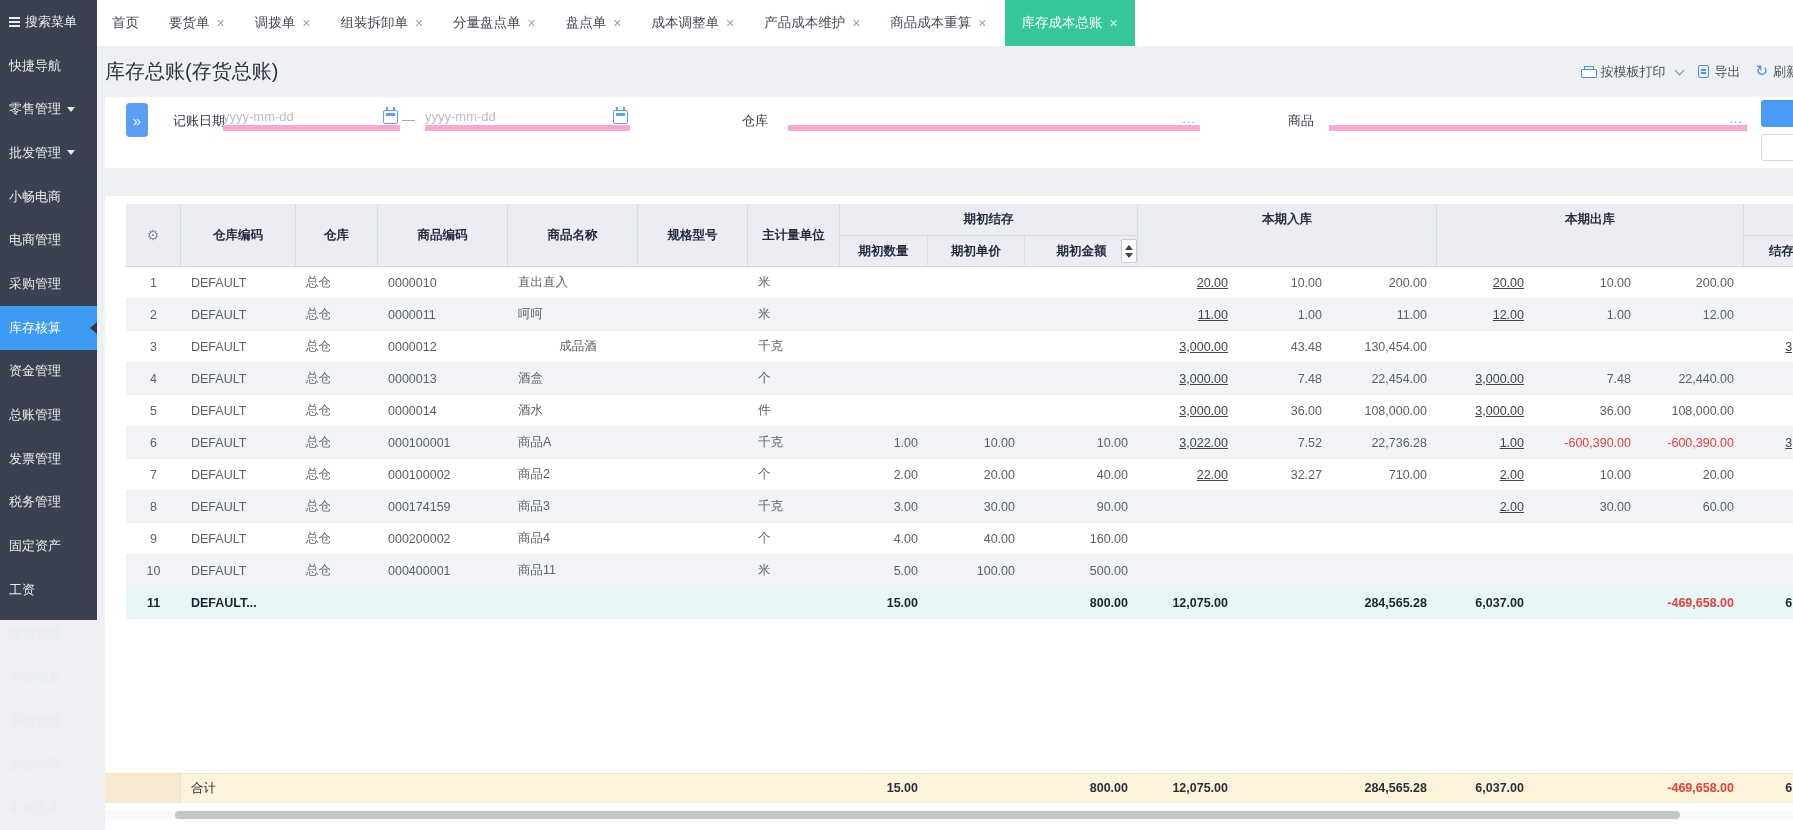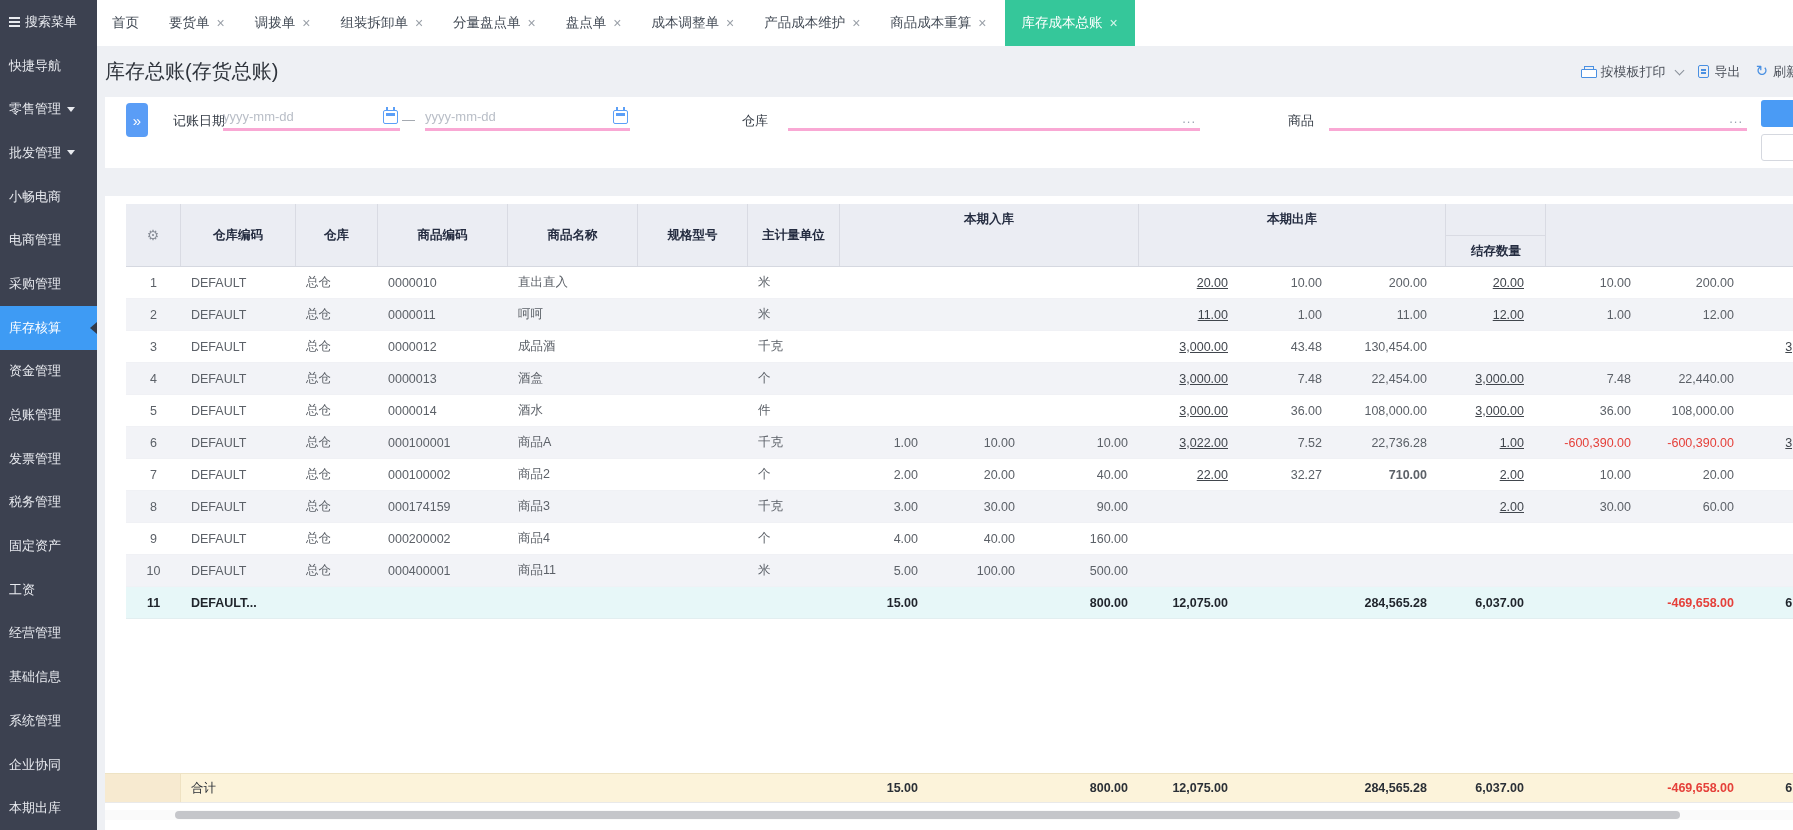--- a/index.html
+++ b/index.html
@@ -1,21 +1,21 @@
 <!DOCTYPE html>
 <html><head>
 <meta charset="utf-8">
 <style>
   * { box-sizing: border-box; margin: 0; padding: 0; }
   html,body { background:#dfe2e8; }
   body { font-family: "Liberation Sans", "DejaVu Sans", sans-serif; }
   .app { position:relative; width:1793px; height:830px; background:#eef0f4; overflow:hidden; }
 
   
-  .sidebar { position:absolute; left:0; top:0; width:97px; height:830px; background:#3c4150; z-index:5; }
+  .sidebar { position:absolute; left:0; top:0; width:97px; height:620px; background:#3c4150; z-index:5; }
   .side-item { position:relative; height:43.7px; display:flex; align-items:center; padding-left:9px;
                color:#e8eaef; font-size:13px; cursor:pointer; white-space:nowrap; }
   .side-item.active { background:#3e9bf4; color:#fff; }
   .hamb { display:inline-flex; flex-direction:column; gap:2px; margin-right:5px; }
   .hamb i { display:block; width:11px; height:2px; background:#e8eaef; }
   .tri-down { width:0; height:0; border-left:4px solid transparent; border-right:4px solid transparent;
               border-top:5px solid #e8eaef; margin-left:6px; }
   .notch { position:absolute; right:0; top:50%; margin-top:-6px; width:0; height:0;
            border-top:6px solid transparent; border-bottom:6px solid transparent; border-right:7px solid #333a48; }
 
@@ -43,21 +43,21 @@
           transform:rotate(45deg); margin:-3px 0 0 6px; }
   .ic-doc { position:relative; width:11px; height:13px; border:1.4px solid #4a90e2; border-radius:2px; }
   .ic-doc::after { content:""; position:absolute; left:2px; top:3px; width:5px; height:1.5px; background:#4a90e2; box-shadow:0 3px #4a90e2; }
   .ic-refresh { color:#4a90e2; font-size:15px; line-height:1; font-family:"DejaVu Sans", sans-serif; }
 
   
   .filter { position:absolute; top:97px; left:8px; right:0; height:71px; background:#fff; overflow:hidden; }
   .collapse-btn { position:absolute; left:21px; top:6px; width:22px; height:34px; background:#5a9df6; border-radius:4px;
                   color:#fff; font-size:15px; display:flex; align-items:center; justify-content:center; cursor:pointer; }
   .flabel { position:absolute; top:15px; font-size:13px; color:#333a44; }
-  .fwrap { position:absolute; top:6px; height:28px; border-bottom:3px solid #f9a8d4; }
+  .fwrap { position:absolute; top:6px; height:28px; border-bottom:6px solid #f9a8d4; }
   .fwrap input { border:0; outline:0; width:100%; height:26px; font-size:13px; color:#555; background:transparent;
                  font-family:"Liberation Sans","DejaVu Sans",sans-serif; }
   .fwrap input::placeholder { color:#b9bec7; }
   .ic-cal { position:absolute; right:2px; top:7px; width:15px; height:14px; border:1.5px solid #5b9ff7; border-radius:2px; cursor:pointer; }
   .ic-cal::before { content:""; position:absolute; left:2px; top:2px; right:2px; height:2.5px; background:#5b9ff7; }
   .ic-cal::after { content:""; position:absolute; top:-4px; left:2px; width:2px; height:3px; background:#5b9ff7; box-shadow:7px 0 #5b9ff7; }
   .dash { position:absolute; top:15px; color:#9aa0a8; font-size:13px; }
   .dots { position:absolute; right:4px; top:8px; color:#9aa4b2; font-size:13px; letter-spacing:1px; cursor:pointer; }
   .btn-cut { position:absolute; width:70px; height:27px; border-radius:3px; }
   .btn-primary { background:#4a9bf5; top:3px; left:1656px; }
@@ -279,20 +279,38 @@
             </div>
             <div class="hplain" style="width: 130px;">
               <span>商品名称</span>
             </div>
             <div class="hplain" style="width: 110px;">
               <span>规格型号</span>
             </div>
             <div class="hplain" style="width: 92px;">
               <span>主计量单位</span>
             </div>
+            <div class="hgroup" style="width: 298px;">
+              <div class="hgroup-label">期初结存</div>
+              <div class="hsub">
+                <div class="hsubcell" style="width: 88px;">
+                  <span>期初数量</span>
+                </div>
+                <div class="hsubcell" style="width: 97px;">
+                  <span>期初单价</span>
+                </div>
+                <div class="hsubcell" style="width: 113px;">
+                  <span>期初金额</span>
+                  <span class="spin">
+                    <i class="up"></i>
+                    <i class="dn"></i>
+                  </span>
+                </div>
+              </div>
+            </div>
             <div class="hgroup" style="width: 299px;">
               <div class="hgroup-label">本期入库</div>
             </div>
             <div class="hgroup" style="width: 307px;">
               <div class="hgroup-label">本期出库</div>
             </div>
             <div class="hgroup" style="width: 100px;">
               <div class="hgroup-label"></div>
               <div class="hsub">
                 <div class="hsubcell" style="width: 100px;">
@@ -393,21 +411,21 @@
             </div>
             <div class="tcell c-left" style="width: 115px;">
               <span>DEFAULT</span>
             </div>
             <div class="tcell c-left" style="width: 82px;">
               <span>总仓</span>
             </div>
             <div class="tcell c-left" style="width: 130px;">
               <span>0000012</span>
             </div>
-            <div class="tcell c-left" style="width: 130px;">
+            <div class="tcell c-left" style="width: 130px; justify-content: center;">
               <span>成品酒</span>
             </div>
             <div class="tcell c-left" style="width: 110px;"></div>
             <div class="tcell c-left" style="width: 92px;">
               <span>千克</span>
             </div>
             <div class="tcell c-right" style="width: 88px;"></div>
             <div class="tcell c-right" style="width: 97px;"></div>
             <div class="tcell c-right" style="width: 113px;"></div>
             <div class="tcell c-right" style="width: 100px;">
@@ -591,21 +609,21 @@
             </div>
             <div class="tcell c-right" style="width: 113px;">
               <span>40.00</span>
             </div>
             <div class="tcell c-right" style="width: 100px;">
               <span class="lnk">22.00</span>
             </div>
             <div class="tcell c-right" style="width: 94px;">
               <span>32.27</span>
             </div>
-            <div class="tcell c-right" style="width: 105px; font-weight: bold;">
+            <div class="tcell c-right" style="width: 105px;">
               <span>710.00</span>
             </div>
             <div class="tcell c-right" style="width: 97px;">
               <span class="lnk">2.00</span>
             </div>
             <div class="tcell c-right" style="width: 107px;">
               <span>10.00</span>
             </div>
             <div class="tcell c-right" style="width: 103px;">
               <span>20.00</span>

